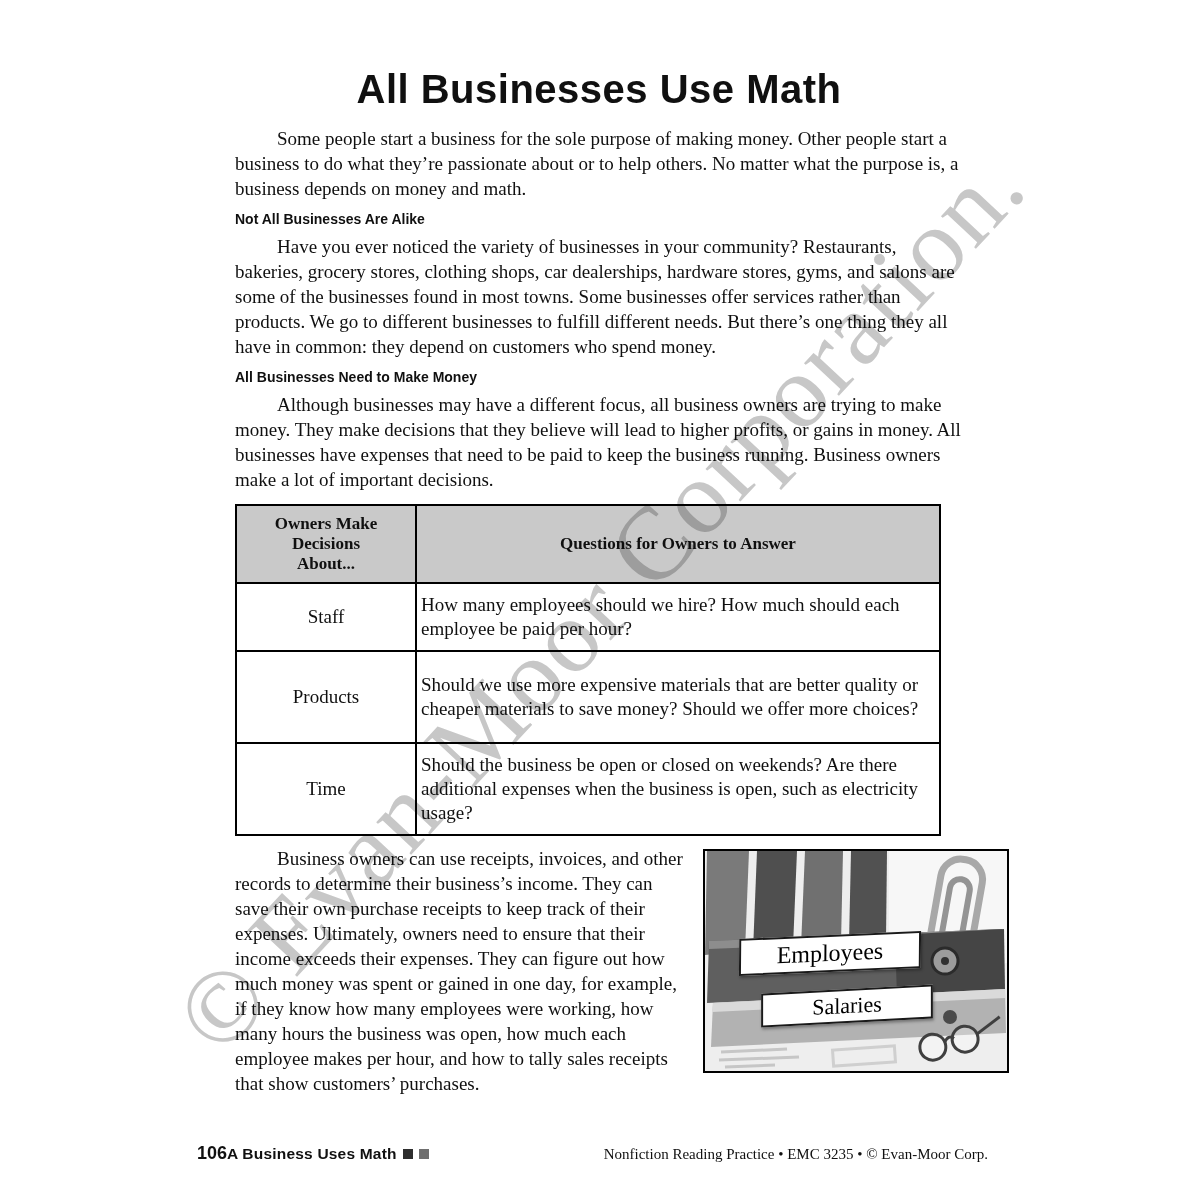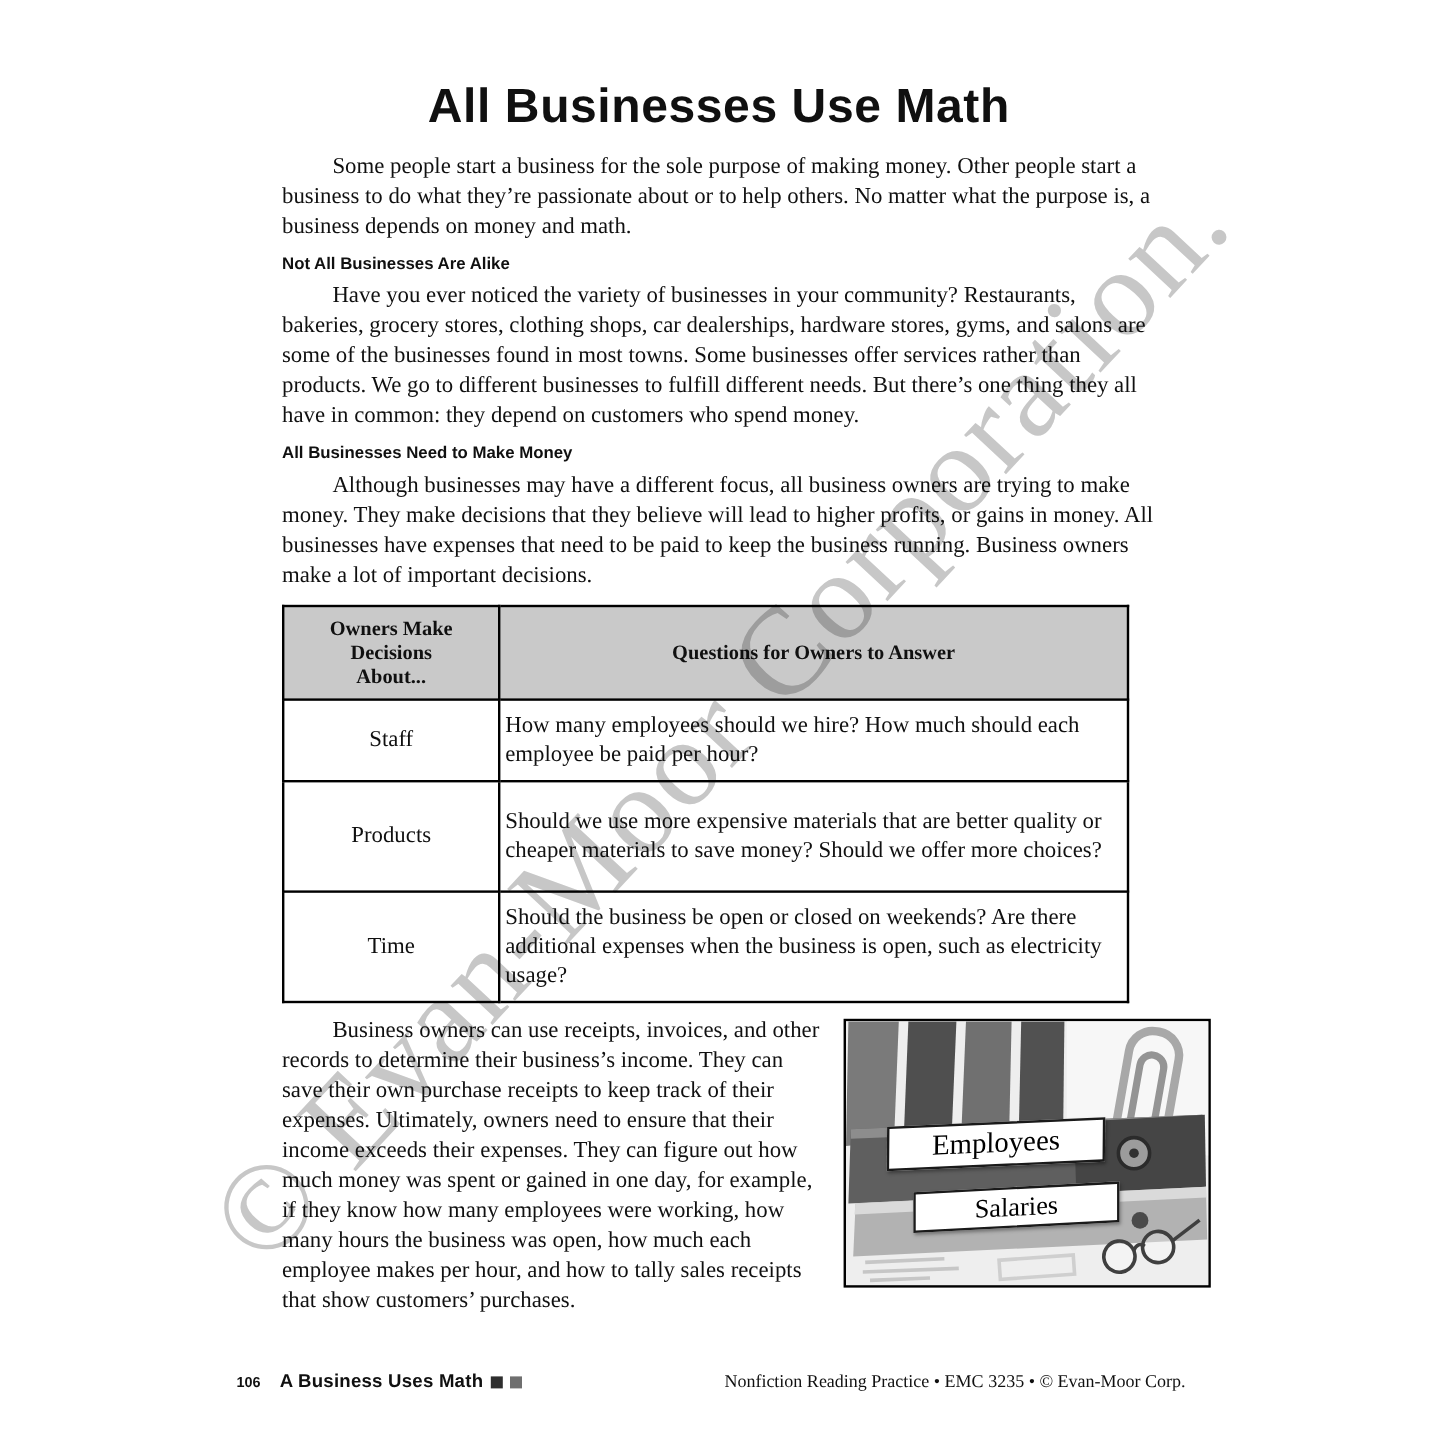--- a/index.html
+++ b/index.html
@@ -143,21 +143,21 @@
     justify-content: space-between;
     align-items: baseline;
     z-index: 2;
   }
   .footer-left {
     font-family: "Liberation Sans", sans-serif;
     font-weight: bold;
     display: flex;
     align-items: center;
   }
-  .page-number { font-size: 12px; margin-right: 16px; }
+  .page-number { font-size: 18px; }
   .book-title { font-size: 15.5px; letter-spacing: 0.2px; }
   .sq { display: inline-block; width: 10px; height: 10px; margin-left: 6px; }
   .sq-dark { background: #2e2e2e; }
   .sq-mid  { background: #6f6f6f; }
   .footer-right {
     font-family: "Liberation Serif", serif;
     font-size: 15px;
   }
 </style>
 </head>

